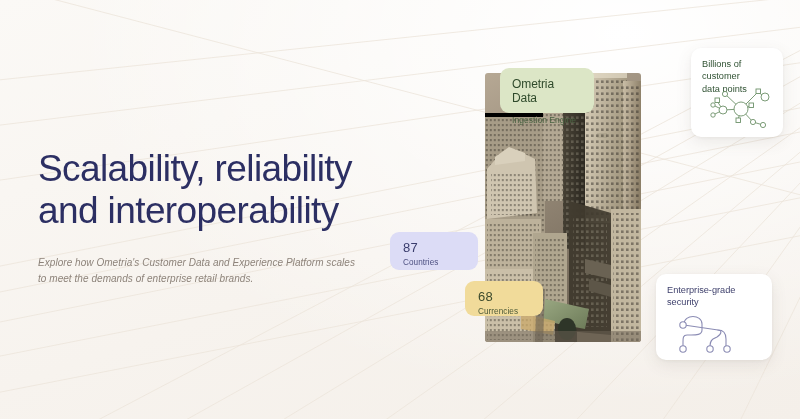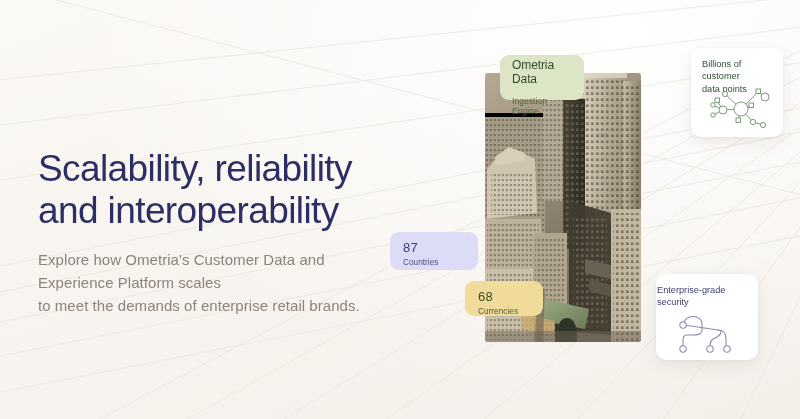--- a/index.html
+++ b/index.html
@@ -44,26 +44,27 @@
   #headline {
     font-size: 37px;
     line-height: 1.14;
     letter-spacing: -0.6px;
     font-weight: 400;
     color: #2c2f63;
     white-space: pre-line;
   }
 
   #subcopy {
-    margin-top: 17px;
-    font-size: 15px;
+    margin-top: 23px;
+    font-size: 10px;
     line-height: 1.52;
     color: #8d837a;
     white-space: pre-line;
     letter-spacing: 0.05px;
+    font-style: italic;
   }
 
   
   #photo {
     position: absolute;
     left: 485px;
     top: 73px;
     width: 156px;
     height: 269px;
     border-radius: 3px;
@@ -84,25 +85,25 @@
   }
 
   .card-sub {
     font-size: 8.5px;
     letter-spacing: 0.05px;
   }
 
   
   #card-ingestion {
     left: 500px;
-    top: 55px;
-    width: 84px;
+    top: 68px;
+    width: 94px;
     height: 45px;
     background: #dce6c6;
-    padding: 3px 12px 0 12px;
+    padding: 9px 12px 0 12px;
   }
   #card-ingestion .card-title { color: #2f4a2b; font-size: 12px; }
   #card-ingestion .card-sub { color: #4a6342; margin-top: 10px; }
 
   
   .card-white {
     background: #ffffff;
     box-shadow: 0 5px 16px rgba(90, 80, 70, 0.10), 0 1px 3px rgba(90,80,70,0.06);
     border-radius: 10px;
   }
@@ -124,23 +125,23 @@
     position: absolute;
     left: 12px;
     bottom: 5px;
     width: 74px;
     height: 50px;
   }
 
   #card-security {
     left: 656px;
     top: 274px;
-    width: 102px;
+    width: 116px;
     height: 86px;
-    padding: 10px 10px 0 1px;
+    padding: 10px 10px 0 11px;
   }
   #card-security .card-label {
     font-size: 9.2px;
     line-height: 1.35;
     color: #3d3f6b;
     white-space: pre-line;
   }
   #icon-security {
     position: absolute;
     left: 14px;

